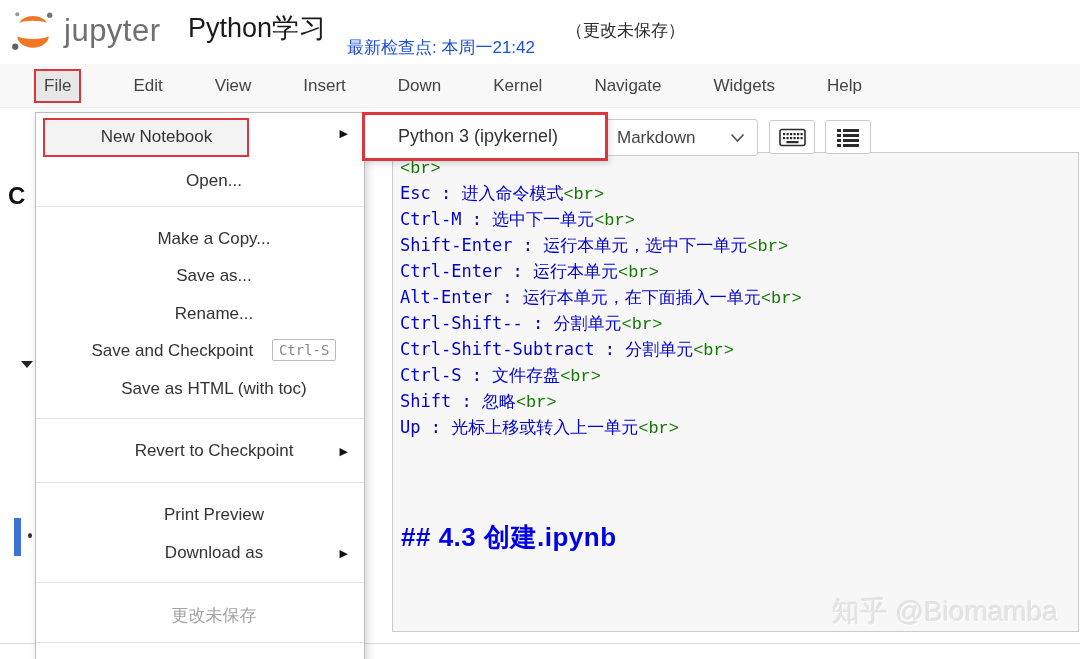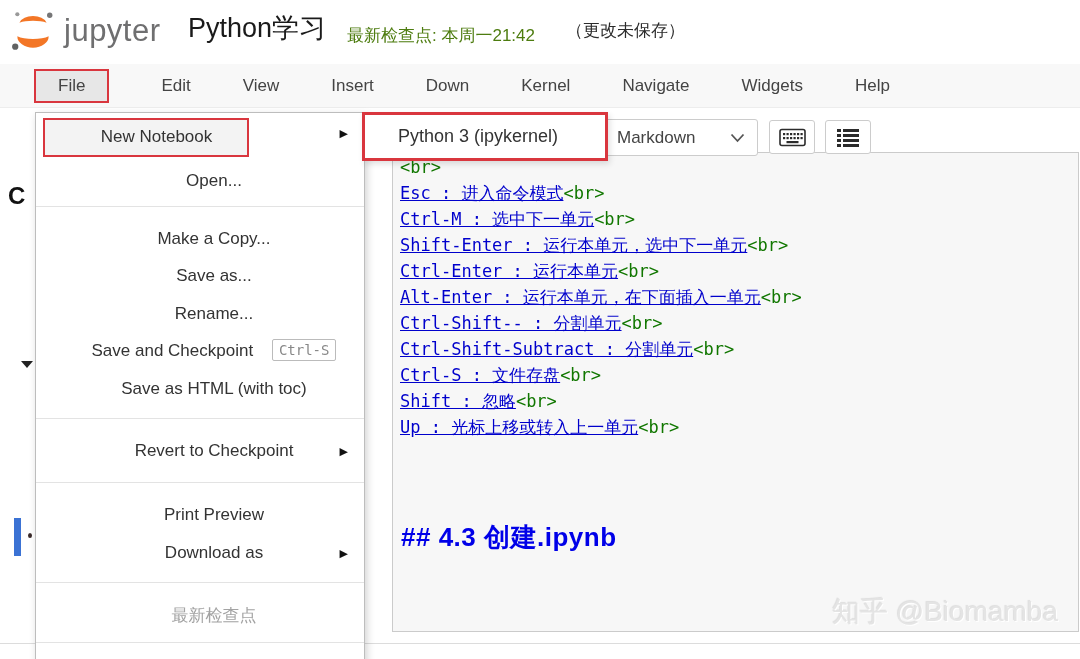--- a/index.html
+++ b/index.html
@@ -6,32 +6,32 @@
   html,body { background:#fff; }
   #screen {
     position:relative; width:1080px; height:659px; overflow:hidden;
     background:#fff; font-family:"Liberation Sans", sans-serif; color:#333;
   }
   
   #header { position:absolute; left:0; top:0; width:1080px; height:64px; background:#fff; }
   #logo { position:absolute; left:10px; top:8px; display:flex; align-items:center; gap:8px; }
   #logo-text { font-size:31px; color:#6f6f70; letter-spacing:0.5px; }
   #nb-title { position:absolute; left:188px; top:10px; font-size:27px; color:#1a1a1a; }
-  #checkpoint { position:absolute; left:347px; top:24px; font-size:17px; color:#4d7c0f; }
+  #checkpoint { position:absolute; left:347px; top:36px; font-size:17px; color:#1d4ed8; }
   #unsaved { position:absolute; left:566px; top:19px; font-size:17px; color:#2b2b2b; }
   
   #menubar {
     position:absolute; left:0; top:64px; width:1080px; height:44px;
     background:#f8f8f8; border-bottom:1px solid #ededed;
     display:flex; align-items:center; gap:52px; padding-left:34px;
     font-size:17px; color:#444; z-index:2;
   }
   .menubar-item { cursor:default; }
   .menubar-item.active {
-    background:#e7e7e7; border:2px solid #d9363e; padding:5px 22px;
+    background:#e7e7e7; border:2px solid #d9363e; padding:5px 8px;
   }
   
   #celltype-select {
     position:absolute; left:602px; top:119px; width:156px; height:37px;
     background:#fff; border:1px solid #ccc; border-radius:3px;
     display:flex; align-items:center; justify-content:space-between;
     padding:0 12px 0 14px; font-size:17px; color:#444; z-index:2;
   }
   .tb-btn {
     position:absolute; top:120px; width:46px; height:34px; background:#fff;
@@ -42,22 +42,22 @@
   #list-btn { left:825px; }
   
   #cell {
     position:absolute; left:392px; top:152px; width:687px; height:480px;
     background:#f7f7f7; border:1px solid #cbcbcb; z-index:1;
   }
   .ed-line {
     position:absolute; left:400px; height:26px; line-height:26px;
     font-family:"DejaVu Sans Mono", monospace; font-size:17px; white-space:pre; z-index:1;
   }
-  .ed-link { color:#0000cc; text-decoration:underline; }
-  .ed-tag  { color:#117700; }
+  .ed-link { color:#0000cc; }
+  .ed-tag  { color:#117700;font-family:Liberation Mono, monospace; }
   #ed-heading {
     position:absolute; left:401px; top:520px; z-index:1;
     font-family:"Liberation Sans", sans-serif; font-weight:bold;
     font-size:26px; color:#0000e8; letter-spacing:0.5px;
   }
   #watermark {
     position:absolute; right:22px; top:593px; z-index:1;
     font-size:28px; color:#e4e4e4;
     text-shadow:1px 1px 0 #fff, -1px -1px 1px rgba(0,0,0,0.10);
   }
@@ -217,21 +217,21 @@
       <span>Revert to Checkpoint</span>
       <span class="fm-arrow">▶</span>
     </div>
     <div class="fm-sep" style="top:369px"></div>
     <div class="fm-item" style="top:385px">Print Preview</div>
     <div class="fm-item" style="top:423px">
       <span>Download as</span>
       <span class="fm-arrow">▶</span>
     </div>
     <div class="fm-sep" style="top:469px"></div>
-    <div class="fm-item disabled" style="top:486px">最新检查点</div>
+    <div class="fm-item disabled" style="top:486px">更改未保存</div>
     <div class="fm-sep" style="top:529px"></div>
   </div>
 
   <div id="submenu">
     <span>Python 3 (ipykernel)</span>
   </div>
 
 </div>
 
 </body></html>

